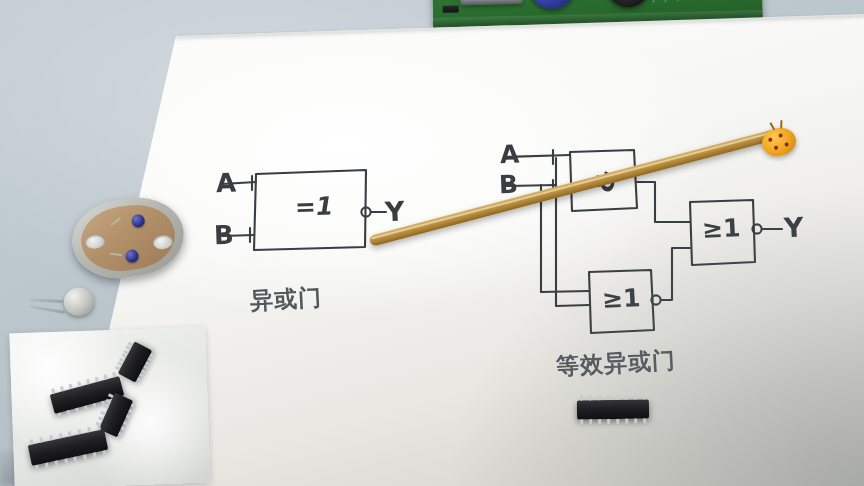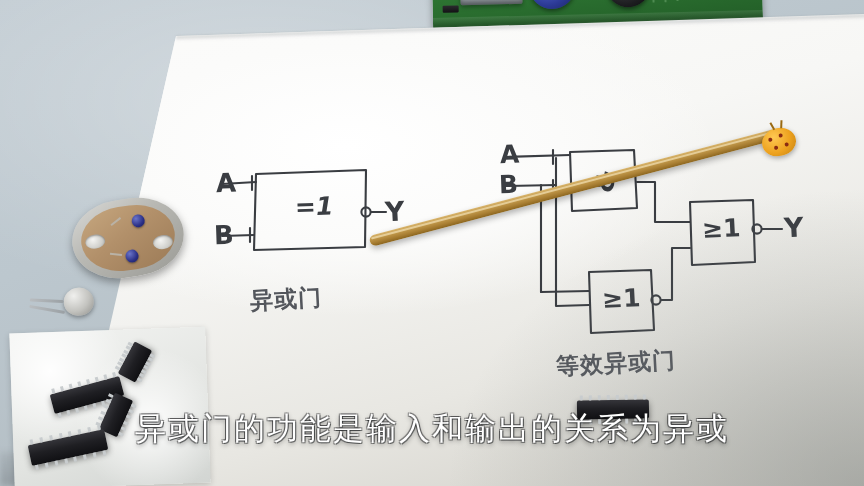--- a/index.html
+++ b/index.html
@@ -373,15 +373,14 @@
         <i></i>
         <i></i>
         <i></i>
         <i></i>
         <i></i>
         <i></i>
         <i></i>
       </div>
   </div>
 
-  <div class="subtitle">异或门的功能是输入和输出的关系为异或</div>
 
 </div>
 
 </body></html>

